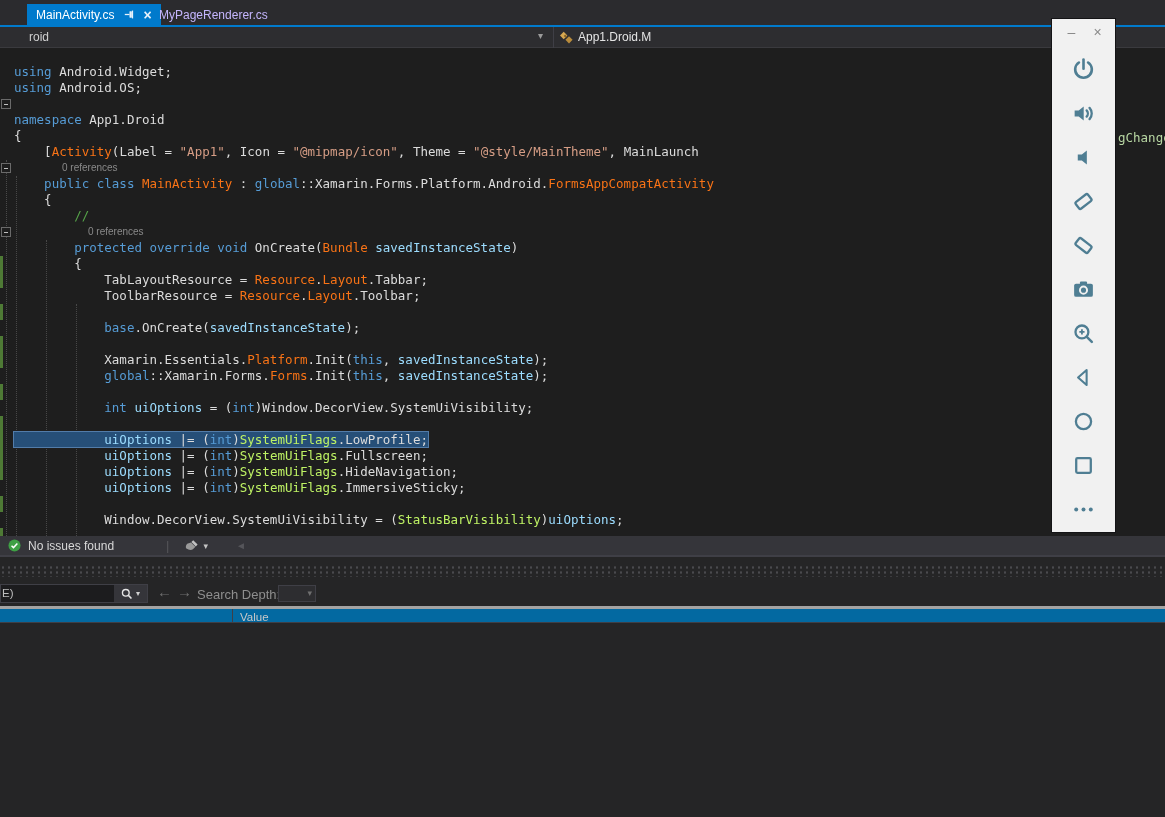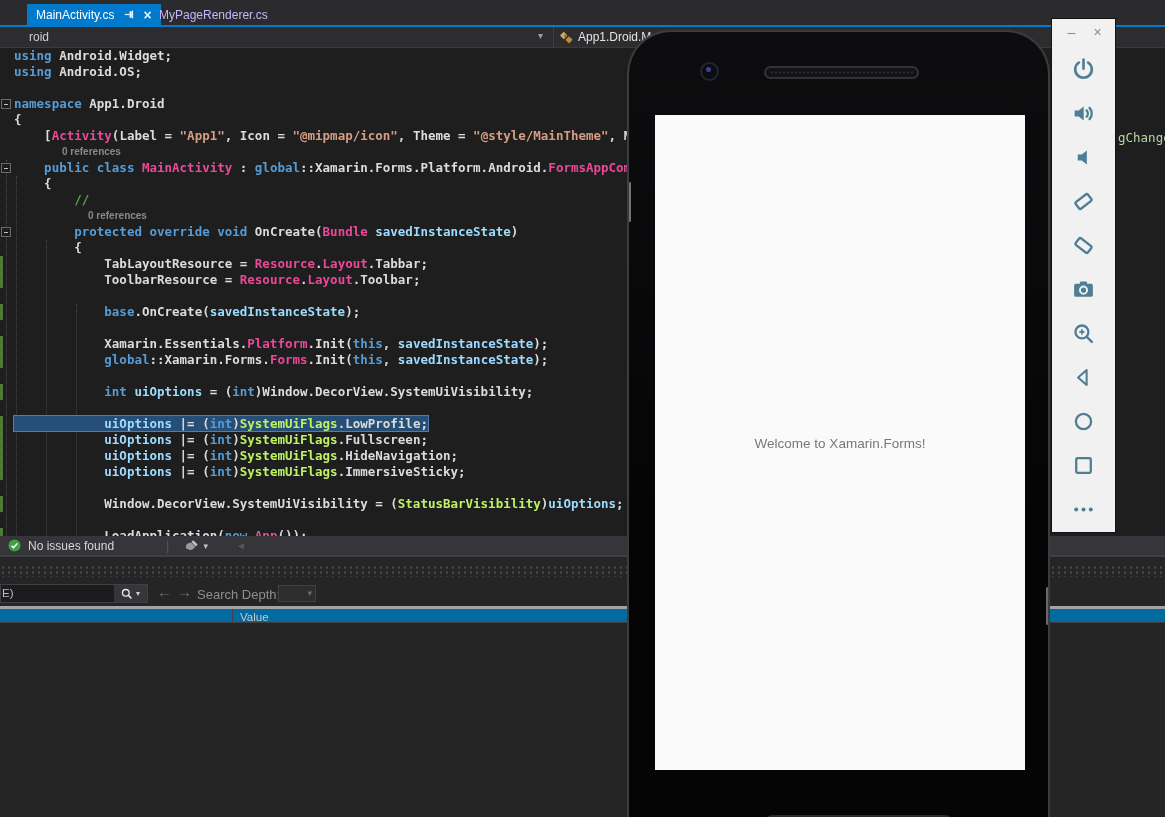--- a/index.html
+++ b/index.html
@@ -22,25 +22,25 @@
             border-bottom:1px solid #3a3a3e; }
   .nav-combo-left { position:absolute; left:0; top:0; width:553px; height:20px; display:flex; align-items:center; }
   .nav-combo-left .txt { position:absolute; left:1px; top:3px; font-size:12px; color:#cfcfcf;margin-left:28px; }
   .nav-combo-left .caret { position:absolute; right:10px; top:3px; color:#9a9a9a; font-size:10px; }
   .nav-sep { position:absolute; left:553px; top:0; width:1px; height:21px; background:#3f3f46; }
   .nav-combo-right { position:absolute; left:554px; top:0; height:20px; display:flex; align-items:center; padding-left:5px; }
   .nav-combo-right .txt { font-size:12px; color:#e4e4e4; margin-left:4px; }
 
   
   .editor { position:absolute; left:0; top:48px; width:1165px; height:488px; background:#1E1E1E; overflow:hidden; }
-  .code { position:absolute; left:14px; top:0; white-space:pre;
-          font-family:"DejaVu Sans Mono",monospace; font-size:12.5px; line-height:16px; color:#dcdcdc;font-weight:bold; }
+  .code { position:absolute; left:14px; top:16px; white-space:pre;
+          font-family:"DejaVu Sans Mono",monospace; font-size:12.5px; line-height:16px; color:#dcdcdc; }
   .cl { height:16px; }
   .cl.lensln { font-family:"Liberation Sans",sans-serif; font-size:10px; line-height:16px; }
-  .tk-k{color:#569CD6;} .tk-t{color:#ec4899;} .tk-e{color:#bef264;} .tk-str{color:#D69D85;}
+  .tk-k{color:#569CD6;} .tk-t{color:#f97316;} .tk-e{color:#bef264;} .tk-str{color:#D69D85;}
   .tk-c{color:#57A64A;} .tk-v{color:#9CDCFE;} .tk-p{color:#DCDCDC;} .tk-lens{color:#8a8a8a;}
   .selbox { background:#264F78; outline:1px solid #527CA9; }
   .guide { position:absolute; width:1px; border-left:1px dotted #474747; }
   .fold-line { position:absolute; left:6px; width:1px; border-left:1px dotted #4a4a4a; }
   .foldbox { position:absolute; left:1px; width:10px; height:10px; background:#1E1E1E;
              border:1px solid #6a6a6a; }
   .foldbox::after { content:""; position:absolute; left:2px; top:4px; width:4px; height:1px; background:#c0c0c0; }
   .chbar { position:absolute; left:0; width:3px; height:16px; background:#4e7a35; }
   .overflow-frag { position:absolute; left:1118px; top:82px; font-family:"DejaVu Sans Mono",monospace;
                    font-size:12.5px; color:#B8D7A3; }
@@ -218,30 +218,20 @@
     <div class="w-combo">
       <span class="cc">▾</span>
     </div>
     <div class="w-header">
       <div class="col-sep"></div>
       <span class="col-title">Value</span>
     </div>
     <div class="w-body"></div>
   </div>
 
-  <div class="phone">
-    <div class="edge-l"></div>
-    <div class="edge-r"></div>
-    <div class="camera"></div>
-    <div class="speaker"></div>
-    <div class="p-screen">
-      <div class="welcome">Welcome to Xamarin.Forms!</div>
-    </div>
-    <div class="home-ind"></div>
-  </div>
 
   <div class="emu-toolbar">
     <div class="emu-controls">
       <span class="emu-min">–</span>
       <span class="emu-close">×</span>
     </div>
     <div class="emu-btns" id="emu-btns">
         <div class="emu-btn">
           <svg width="25" height="25" viewBox="0 0 24 24">
             <path d="M12 2.5v8.8" stroke="#4F7E93" stroke-width="2.5" stroke-linecap="round" fill="none"></path>

